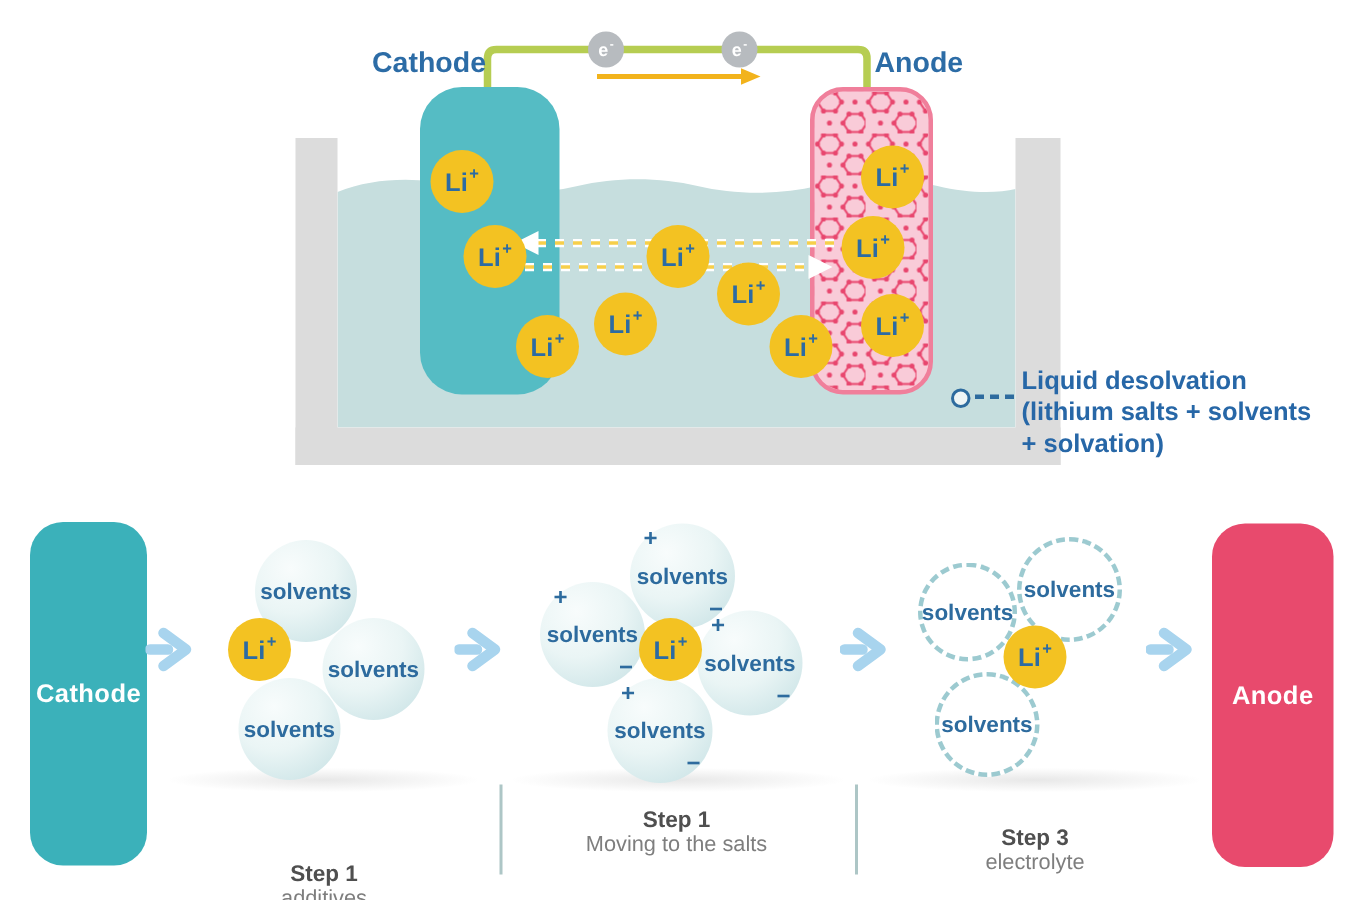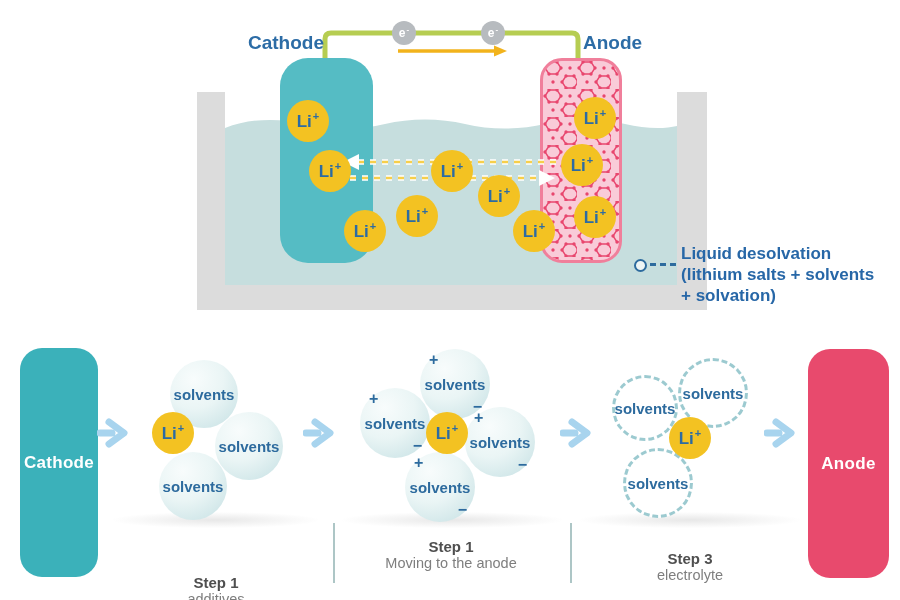--- a/index.html
+++ b/index.html
@@ -235,20 +235,20 @@
 
   <div class="divider abs" style="left:333px;top:523px;"></div>
   <div class="divider abs" style="left:570px;top:523px;"></div>
 
   <div class="abs" style="left:116px;top:538px;width:200px;margin-top:36px;">
     <div class="step-title">Step 1</div>
     <div class="step-sub">additives</div>
   </div>
   <div class="abs" style="left:351px;top:538px;width:200px;">
     <div class="step-title">Step 1</div>
-    <div class="step-sub">Moving to the anode</div>
+    <div class="step-sub">Moving to the salts</div>
   </div>
   <div class="abs" style="left:590px;top:550px;width:200px;">
     <div class="step-title">Step 3</div>
     <div class="step-sub">electrolyte</div>
   </div>
 
 </div>
 
 </body></html>

